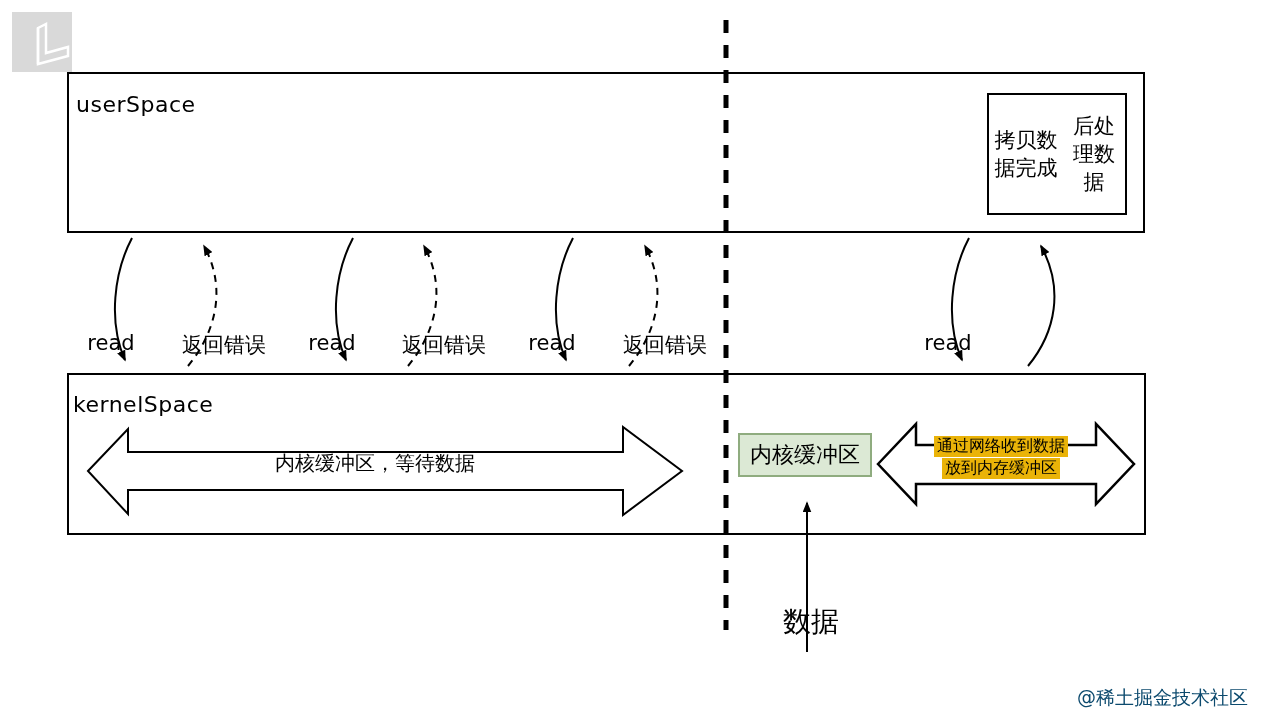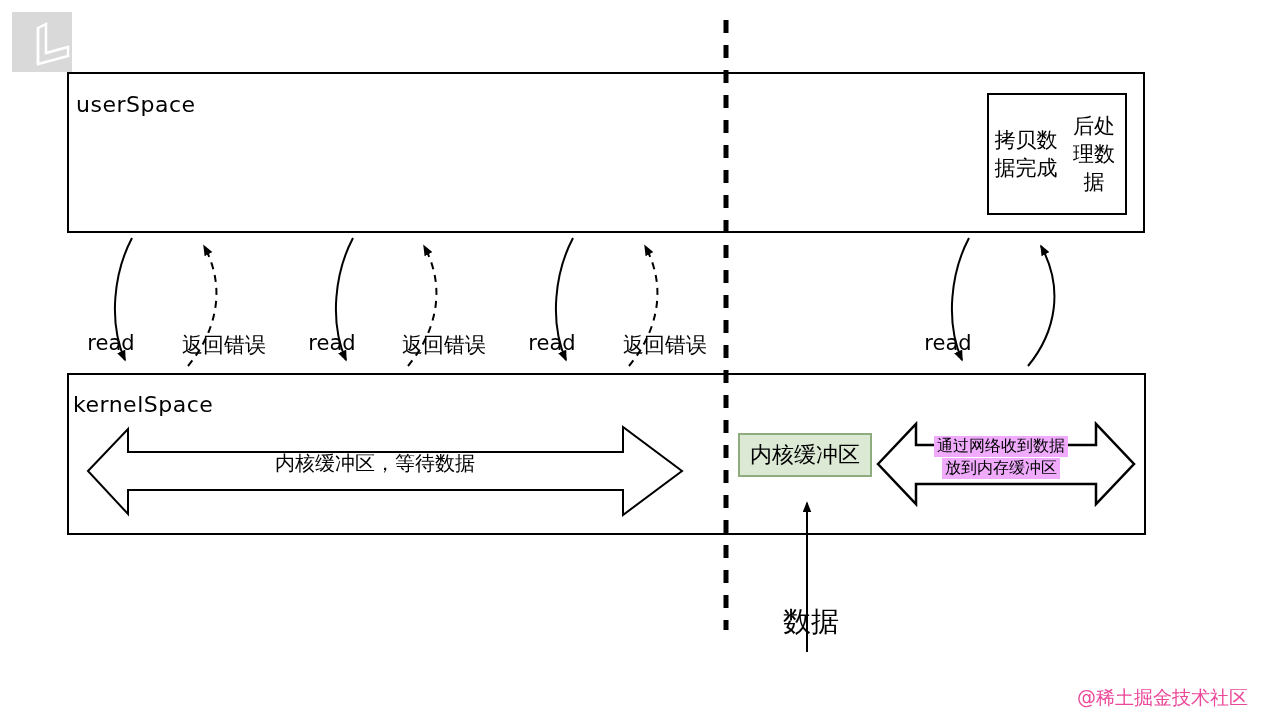--- a/index.html
+++ b/index.html
@@ -47,26 +47,26 @@
     background:#f4f4f4;border:3px solid #4d4d4d;box-sizing:border-box;
     display:flex;align-items:center;justify-content:center;
     font-size:22px;z-index:3;
   }
   
   .arrow-layer{position:absolute;left:0;top:0;z-index:2;}
   
   .lbl{position:absolute;transform:translateX(-50%);white-space:nowrap;z-index:4;margin-top:40px;}
   .call-lbl{top:291px;font-size:21px;}
   .wait-lbl{left:375px;top:410px;font-size:20px;}
-  .net-lbl{font-size:16px;background:#f0abfc;padding:0 3px;}
+  .net-lbl{font-size:16px;background:#eab308;padding:0 3px;}
   .net-lbl-1{left:1001px;top:396px;}
   .net-lbl-2{left:1001px;top:418px;}
   .data-lbl{left:811px;top:563px;font-size:28px;}
   .watermark{
-    position:absolute;right:14px;top:685px;font-size:19px;color:#ec4899;z-index:4;
+    position:absolute;right:14px;top:685px;font-size:19px;color:#0c4a6e;z-index:4;
   }
 </style>
 </head>
 <body>
 
 <div class="canvas">
 
   <div class="logo">
     <svg width="60" height="60" viewBox="0 0 60 60">
       <path d="M26 16 L34 12 L34 41 L56 35 L56 44 L26 52 Z" fill="none" stroke="#ffffff" stroke-width="2.5"></path>

